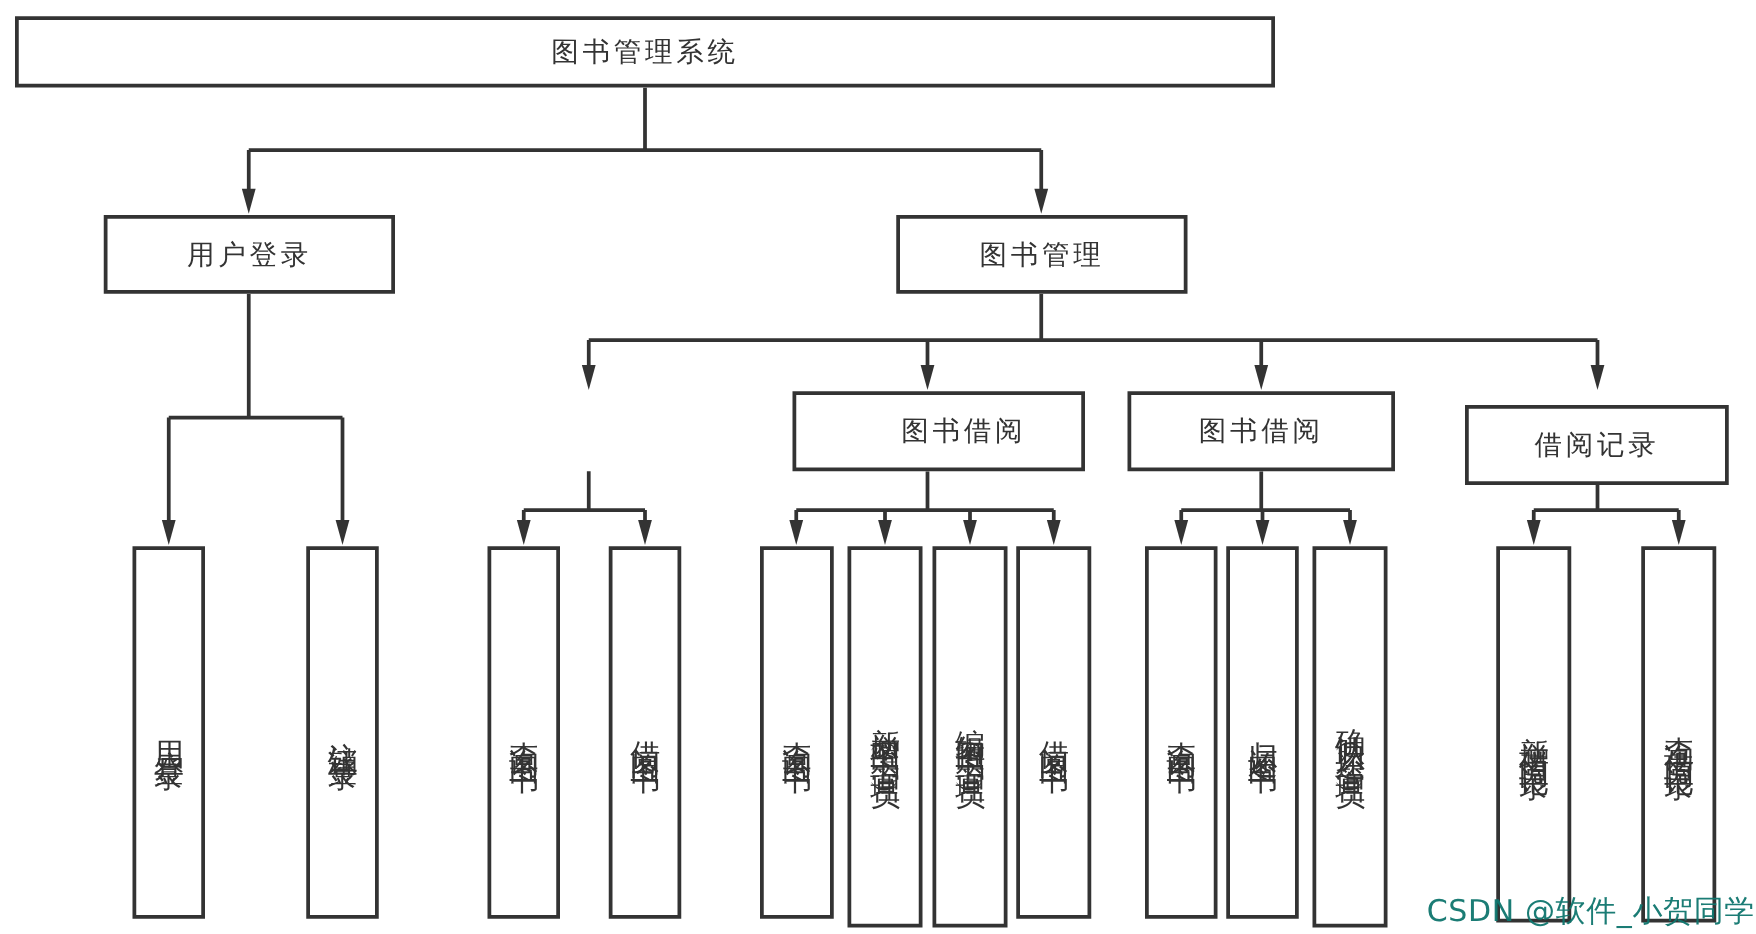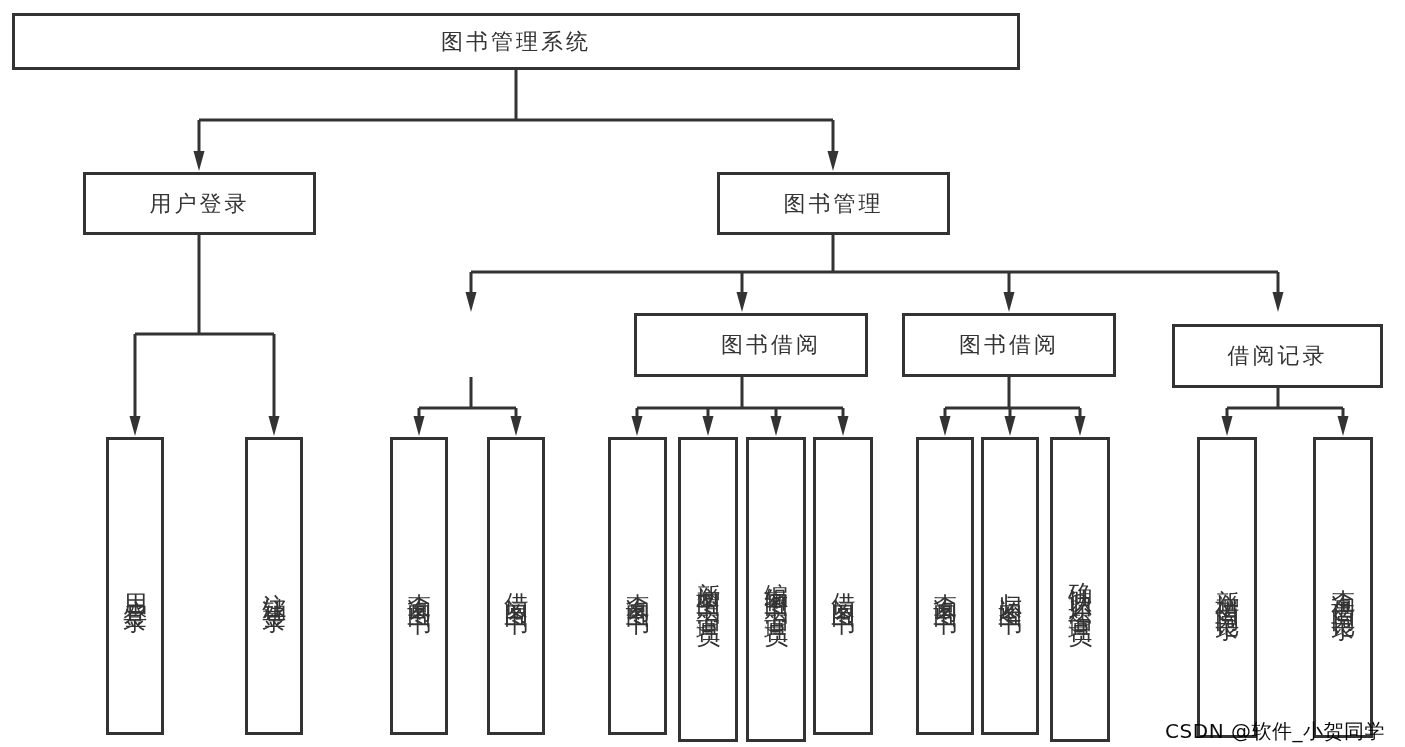--- a/index.html
+++ b/index.html
@@ -31,23 +31,23 @@
   .vnode span{
     writing-mode:vertical-rl;
     text-orientation:mixed;
     font-size:24px;
     letter-spacing:6px;
     line-height:1.1;
     color:#333333;
   }
   .watermark{
     position:absolute;
-    right:20px;bottom:2px;
-    font-size:20px;
-    color:#000000;
+    right:1px;bottom:2px;
+    font-size:24px;
+    color:#0f766e;
     letter-spacing:0.5px;
     white-space:nowrap;
     z-index:3;
     opacity:0.95;
   }
 </style>
 </head>
 <body>
 
 <div class="stage">

